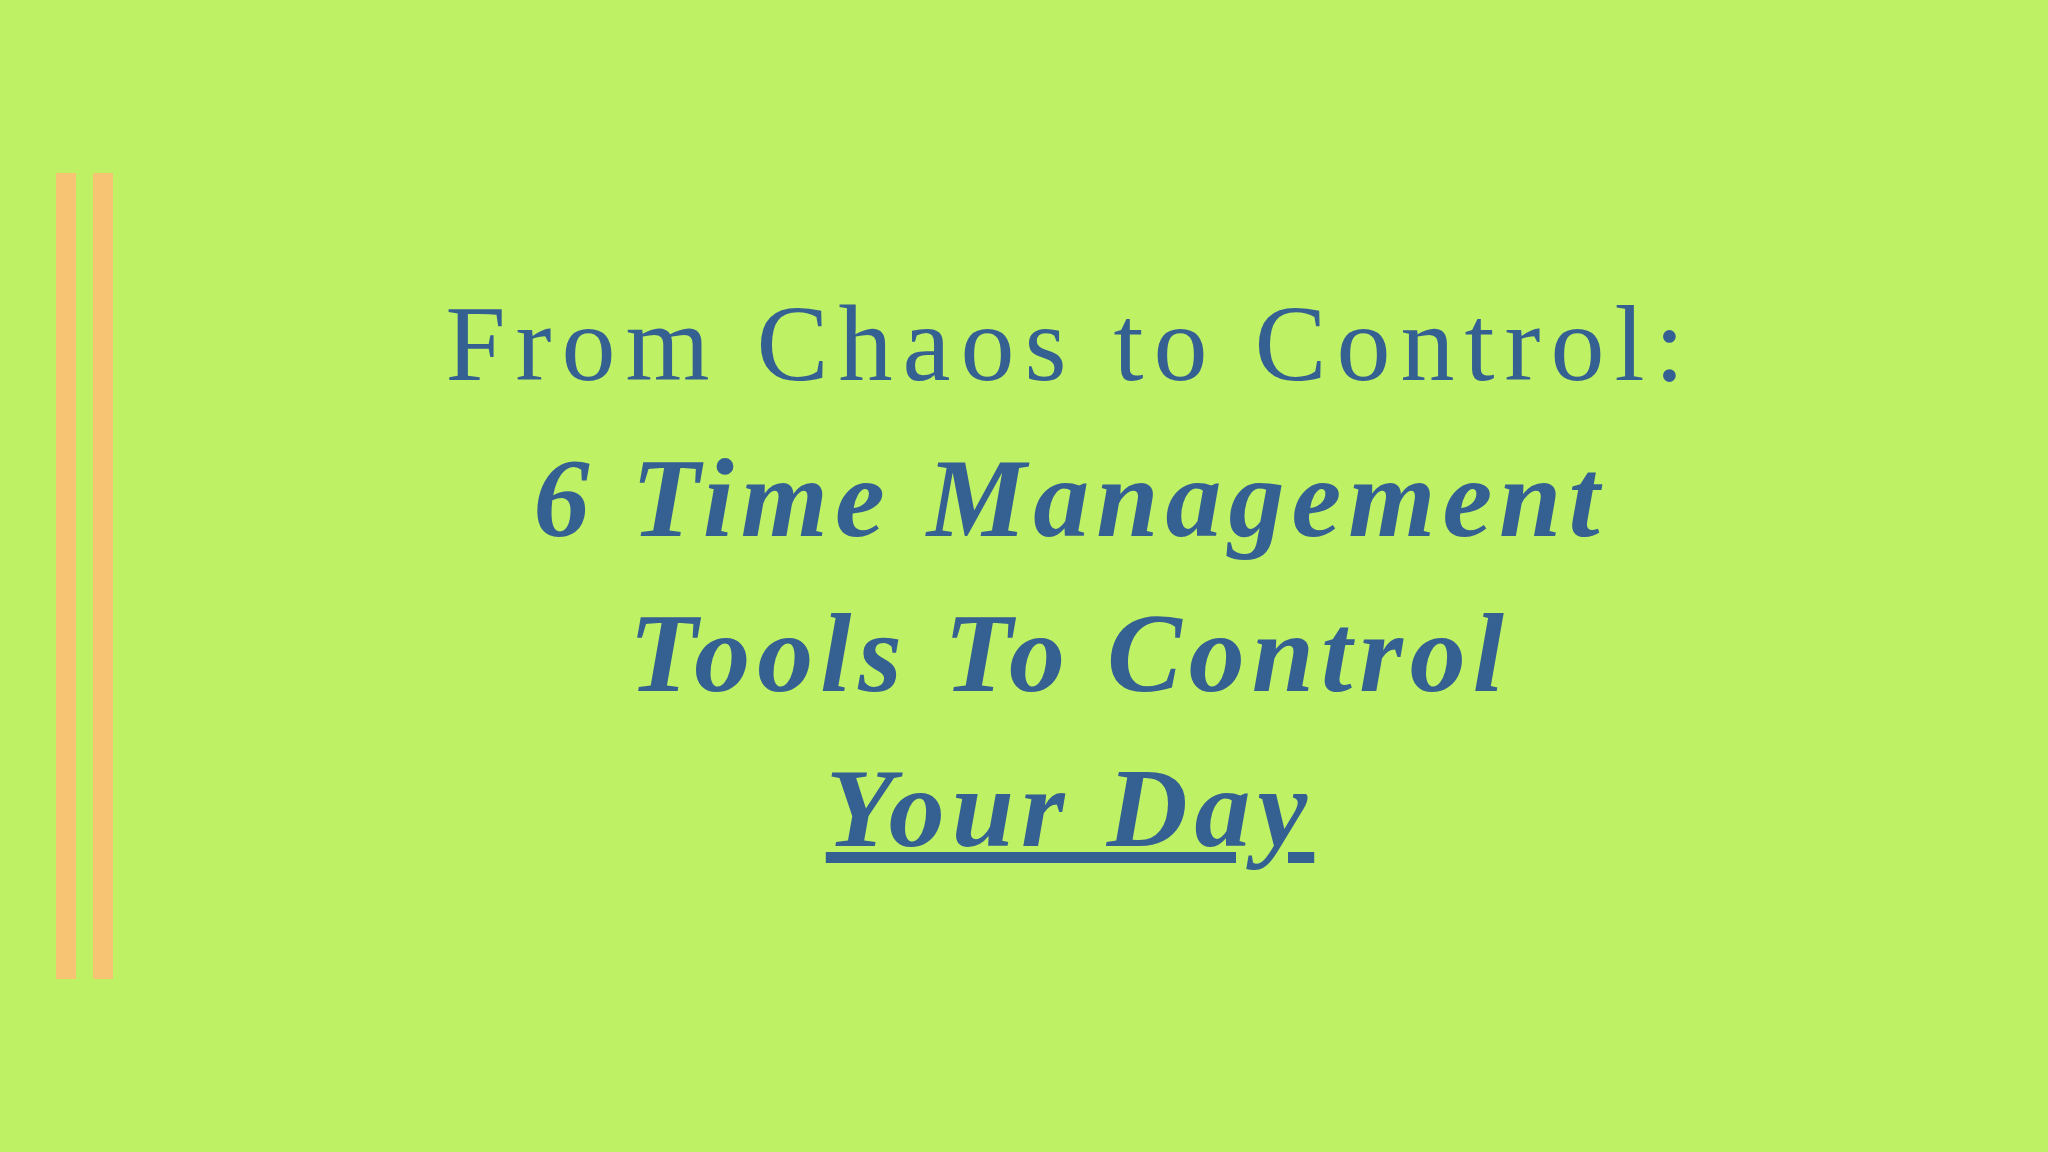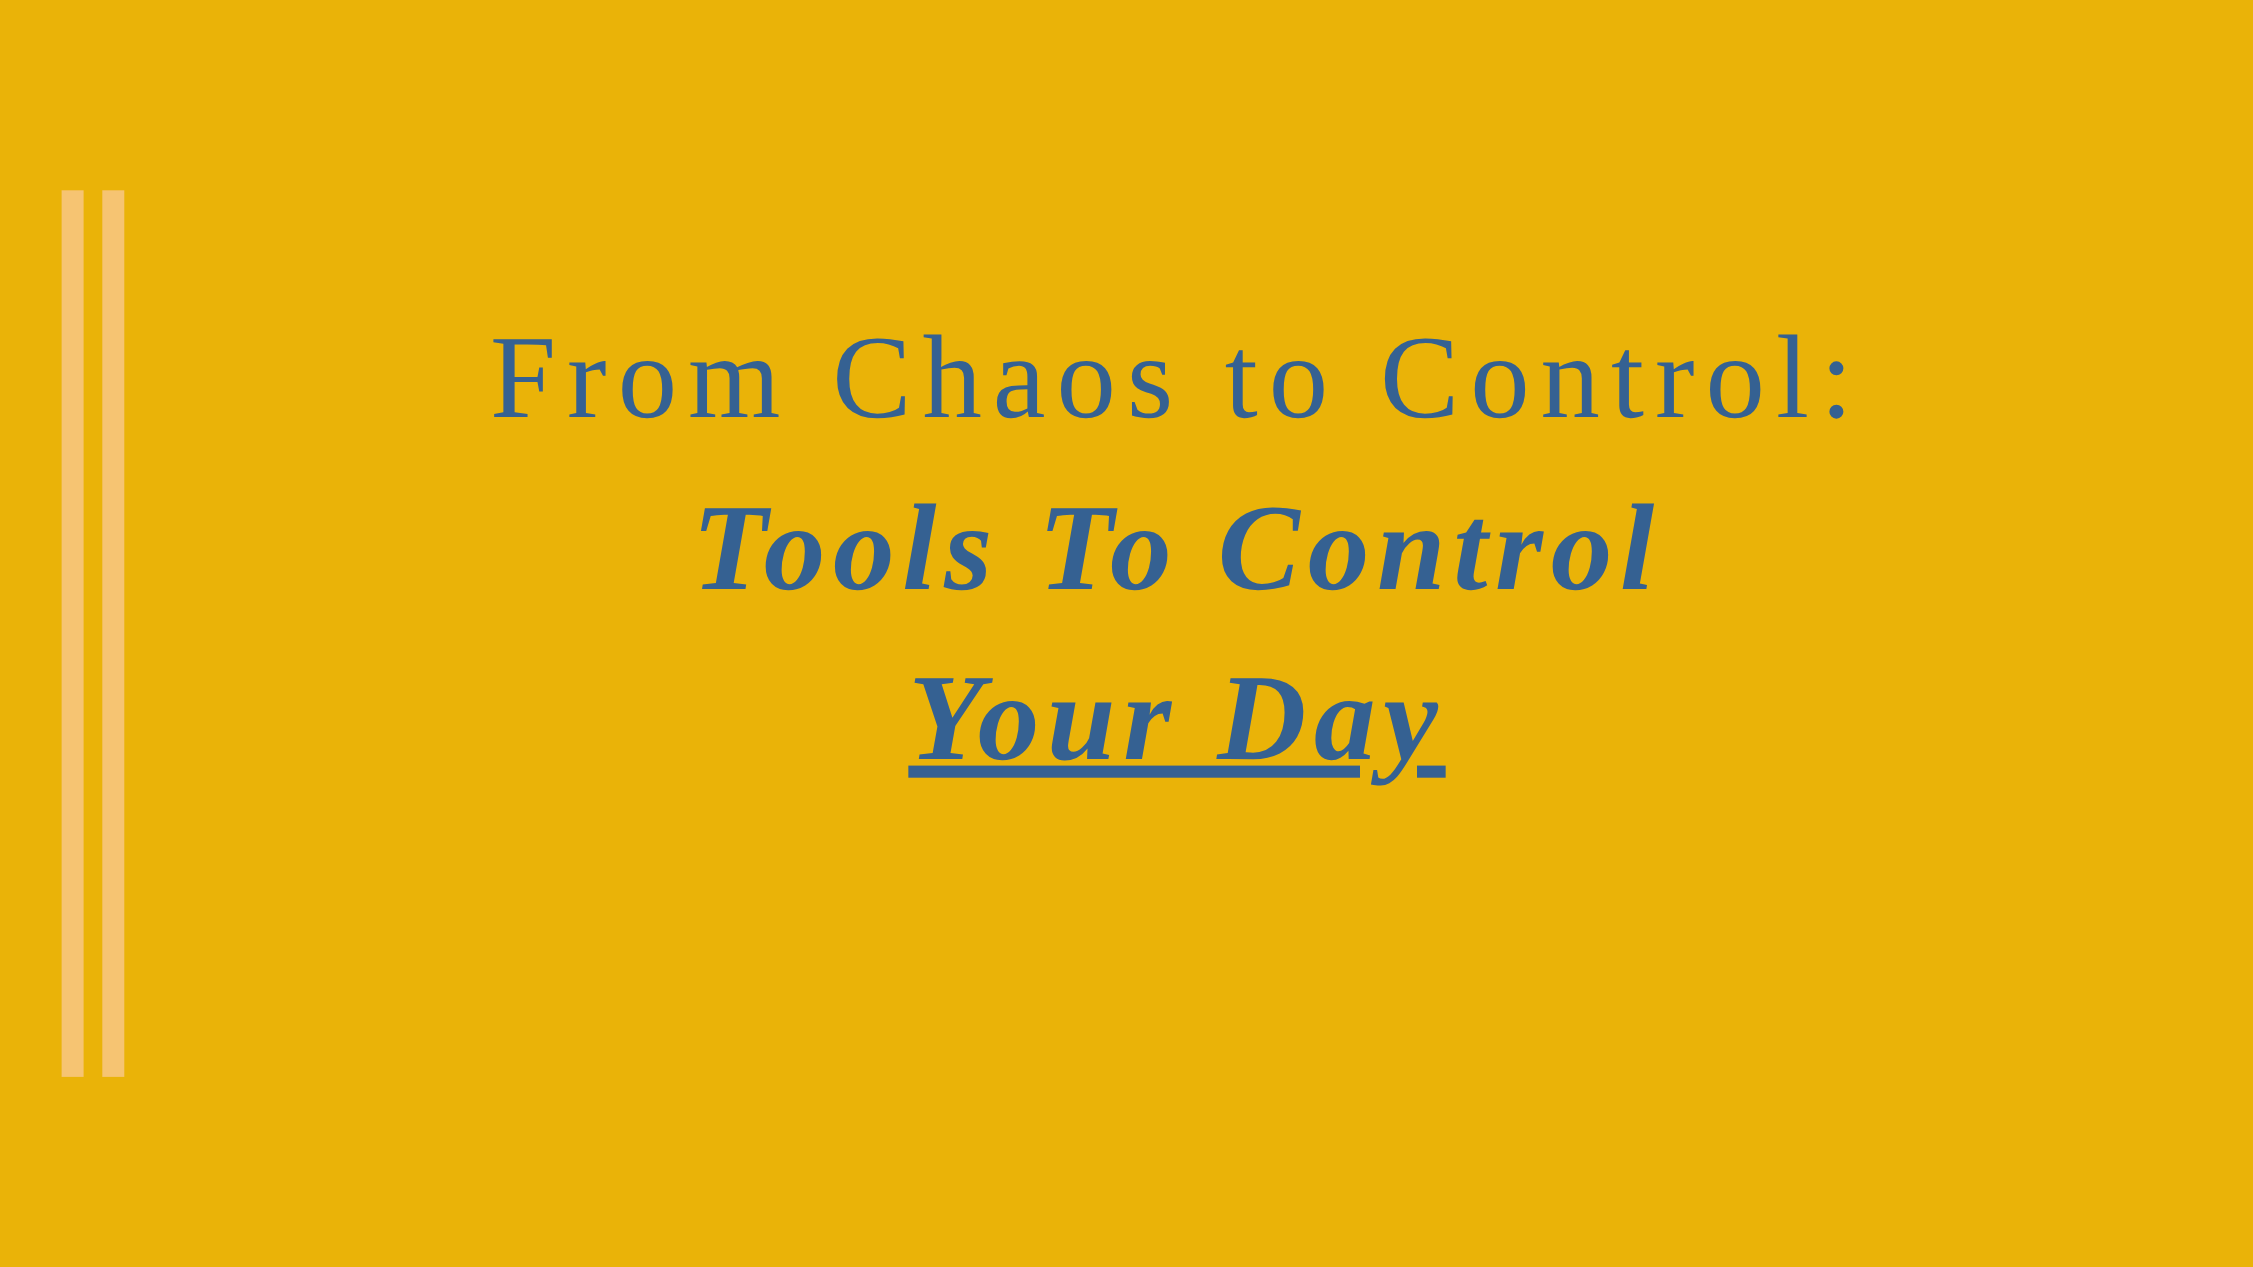--- a/index.html
+++ b/index.html
@@ -66,26 +66,27 @@
   .title-line.emph {
     font-style: italic;
     font-weight: bold;
     font-size: 112px;
     letter-spacing: 7px;
   }
 </style>
 </head>
 <body style="background: rgb(255, 255, 255);">
 
-<div id="slide" style="background: #eab308;">
+<div id="slide" style="background: #bef264;">
 
   <div class="accent-bars">
     <div class="accent-bar first" style="background: rgb(246, 196, 114);"></div>
     <div class="accent-bar second" style="background: rgb(246, 196, 114);"></div>
   </div>
 
   <div class="title-block">
     <span class="title-line lead" style="color: rgb(53, 97, 146);">From Chaos to Control:</span>
+    <span class="title-line emph" style="color: rgb(53, 97, 146);">6 Time Management</span>
     <span class="title-line emph" style="color: rgb(53, 97, 146);">Tools To Control</span>
     <span class="title-line emph" style="color: rgb(53, 97, 146); text-decoration: underline;">Your Day</span>
   </div>
 
 </div>
 
 </body></html>

